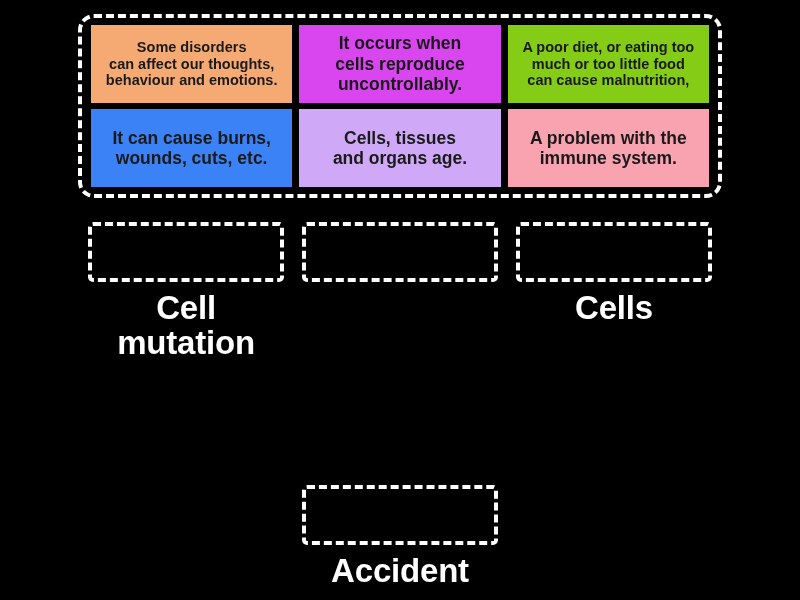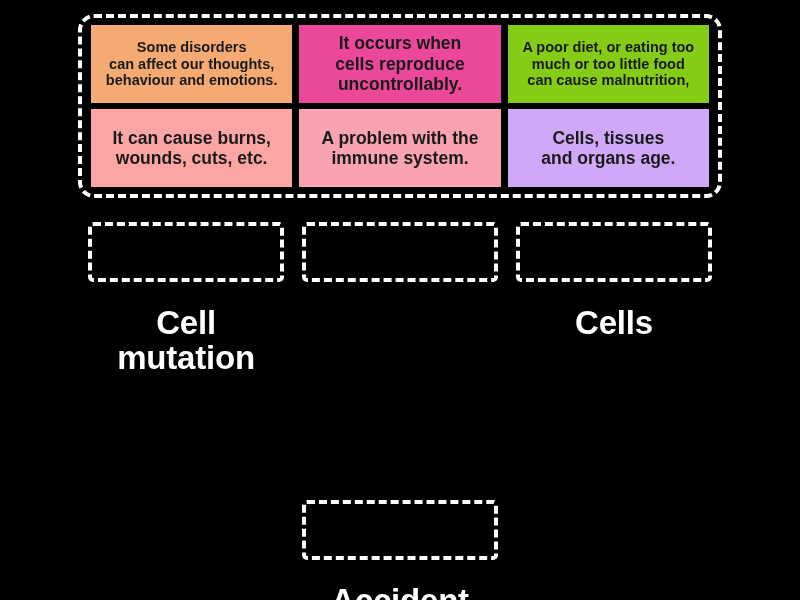--- a/index.html
+++ b/index.html
@@ -79,21 +79,21 @@
   }
   .dropzone-box {
     width: 196px;
     height: 60px;
     box-sizing: border-box;
     border: 4px dashed #ffffff;
     border-radius: 5px;
     background: transparent;
   }
   .dropzone-label {
-    margin-top: 24px;
+    margin-top: 9px;
     color: #ffffff;
     font-weight: 700;
     font-size: 33px;
     line-height: 1.05;
     text-align: center;
     white-space: pre-line;
     letter-spacing: -0.2px;
   }
 </style>
 </head>
@@ -101,45 +101,45 @@
 
 <div id="answer-bank">
   <div id="answer-bank-grid">
 
     <div class="answer-card card-sz-14" style="background-color: rgb(245, 170, 116);">
       <span class="card-text">Some disorders
 can affect our thoughts,
 behaviour and emotions.</span>
     </div>
 
-    <div class="answer-card card-sz-17" style="background-color: #ec4899;">
+    <div class="answer-card card-sz-17" style="background-color: #d946ef;">
       <span class="card-text">It occurs when
 cells reproduce
 uncontrollably.</span>
     </div>
 
     <div class="answer-card card-sz-14" style="background-color: #84cc16;">
       <span class="card-text">A poor diet, or eating too
 much or too little food
 can cause malnutrition,</span>
     </div>
 
-    <div class="answer-card card-sz-17" style="background-color: #fca5a5;">
+    <div class="answer-card card-sz-17" style="background-color: #3b82f6;">
       <span class="card-text">It can cause burns,
 wounds, cuts, etc.</span>
+    </div>
+
+    <div class="answer-card card-sz-17" style="background-color: rgb(207, 168, 247);">
+      <span class="card-text">Cells, tissues
+and organs age.</span>
     </div>
 
     <div class="answer-card card-sz-17" style="background-color: rgb(249, 163, 176);">
       <span class="card-text">A problem with the
 immune system.</span>
-    </div>
-
-    <div class="answer-card card-sz-17" style="background-color: rgb(207, 168, 247);">
-      <span class="card-text">Cells, tissues
-and organs age.</span>
     </div>
 
   </div>
 </div>
 
 <div id="dropzone-area">
 
   <div class="dropzone-row row-1">
 
     <div class="dropzone-cell">

